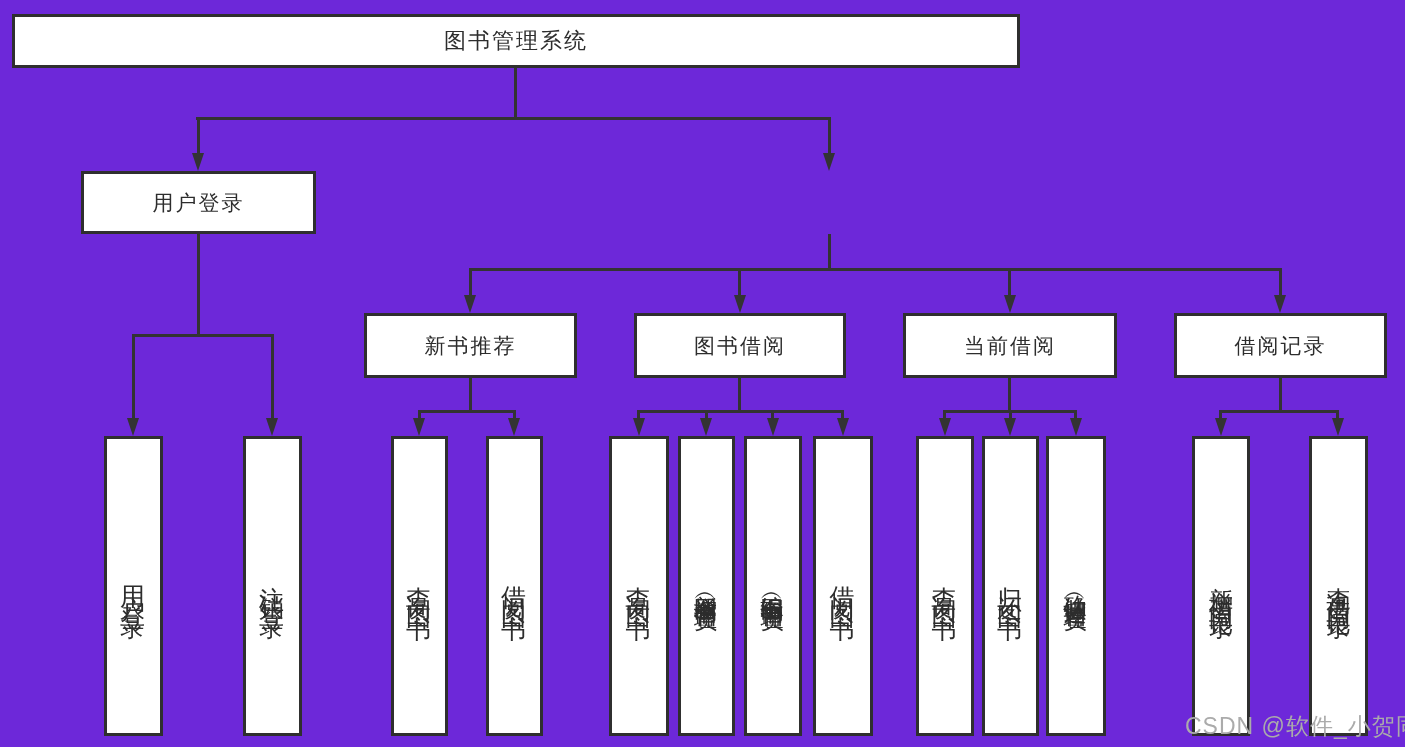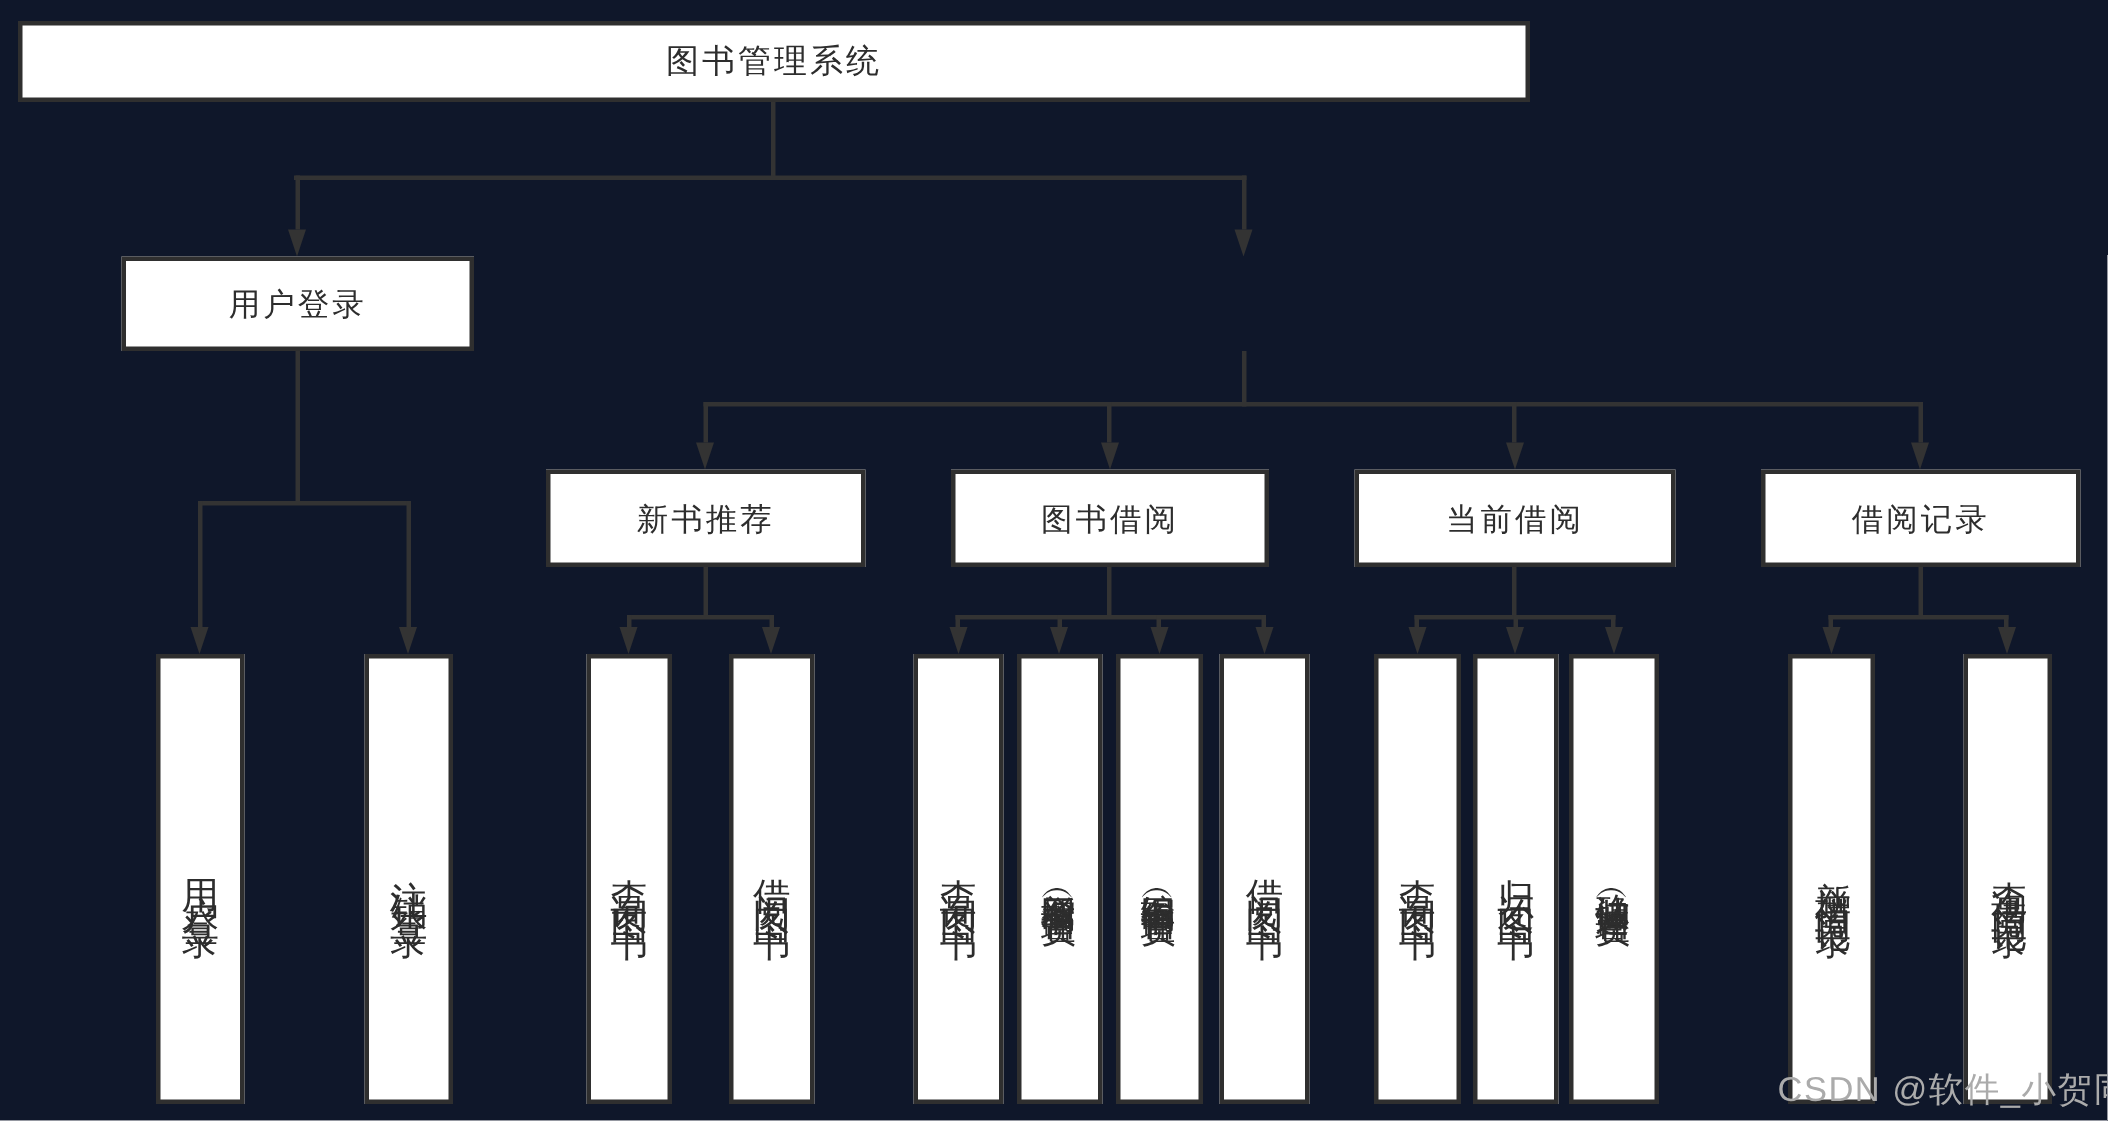--- a/index.html
+++ b/index.html
@@ -1,17 +1,17 @@
 <!DOCTYPE html>
 <html><head>
 <meta charset="utf-8">
 <style>
   html,body{margin:0;padding:0;background:#ffffff;}
   .canvas{
-    position:relative;width:1405px;height:747px;background:#0f172a;
+    position:relative;width:1405px;height:747px;background:#6d28d9;
     font-family:"Liberation Sans","DejaVu Sans",sans-serif;
     color:#2d2d2d;overflow:hidden;
   }
   .node{
     position:absolute;box-sizing:border-box;background:#ffffff;
     border:3px solid #2f2f2f;display:flex;align-items:center;justify-content:center;
     font-size:21px;letter-spacing:2px;color:#2d2d2d;z-index:2;
   }
   .root{font-size:22px;}
   .vnode{

